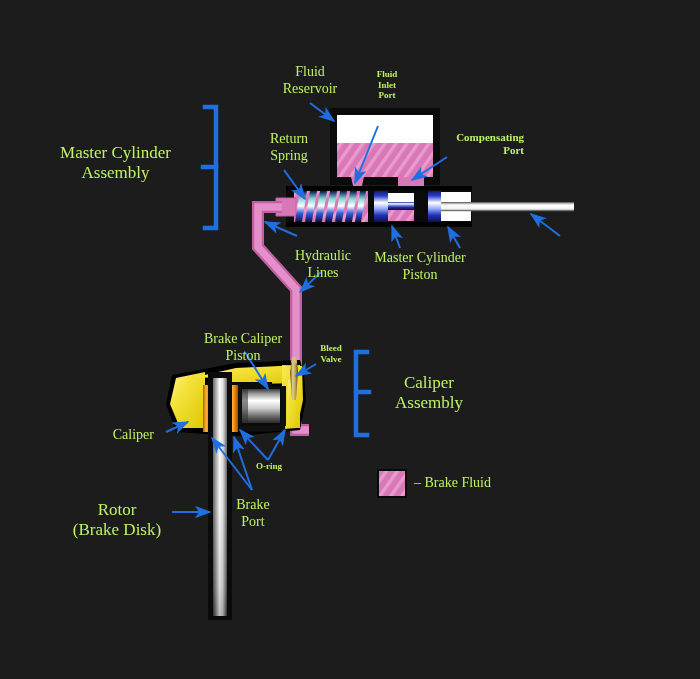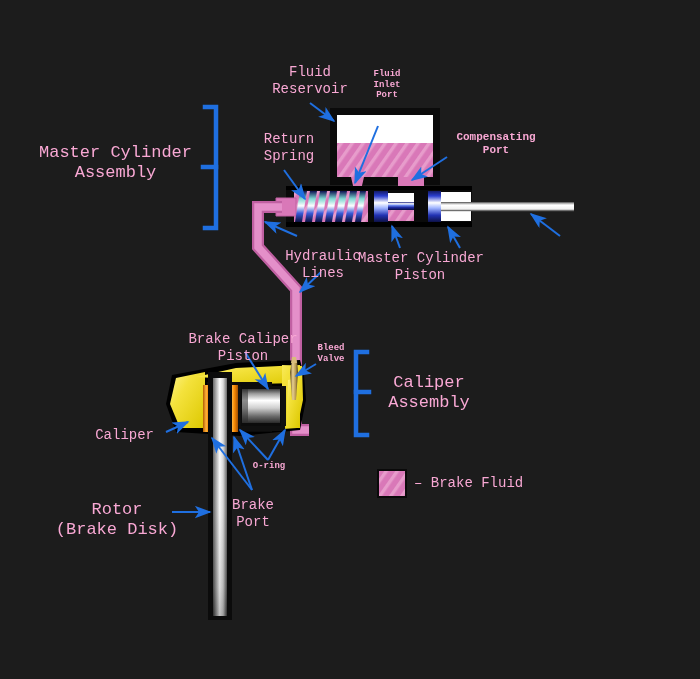--- a/index.html
+++ b/index.html
@@ -16,22 +16,22 @@
     font-family: "Liberation Sans", sans-serif;
   }
   #diagram {
     position: absolute;
     left: 0; top: 0;
     width: 700px;
     height: 679px;
   }
   .lbl {
     position: absolute;
-    color: #f9a8d4;
-    font-family: Liberation Mono, monospace;
+    color: #bef264;
+    font-family: Liberation Serif, serif;
     white-space: pre;
     line-height: 1.18;
     user-select: none;
   }
   .lbl-lg { font-size: 17px; }
   .lbl-md { font-size: 14px; }
   .lbl-sm { font-size: 11px; font-weight: bold; }
   .lbl-xs { font-size: 9px; font-weight: bold; }
   .ctr { text-align: center; }
   .rt { text-align: right; }
@@ -287,21 +287,21 @@
   <div class="lbl lbl-lg ctr" style="left:28px; top:143px; width:175px;">Master Cylinder
 Assembly</div>
 
   <div class="lbl lbl-md ctr" style="left:256px; top:64px; width:108px;">Fluid
 Reservoir</div>
 
   <div class="lbl lbl-xs ctr" style="left:358px; top:69px; width:58px;">Fluid
 Inlet
 Port</div>
 
-  <div class="lbl lbl-sm ctr" style="left:448px; top:131px; width:96px;">Compensating
+  <div class="lbl lbl-sm ctr" style="left:428px; top:131px; width:96px;text-align:right;">Compensating
 Port</div>
 
   <div class="lbl lbl-md ctr" style="left:280px; top:248px; width:86px;">Hydraulic
 Lines</div>
 
   <div class="lbl lbl-md ctr" style="left:250px; top:131px; width:78px;">Return
 Spring</div>
 
   <div class="lbl lbl-md ctr" style="left:358px; top:250px; width:124px;">Master Cylinder
 Piston</div>

